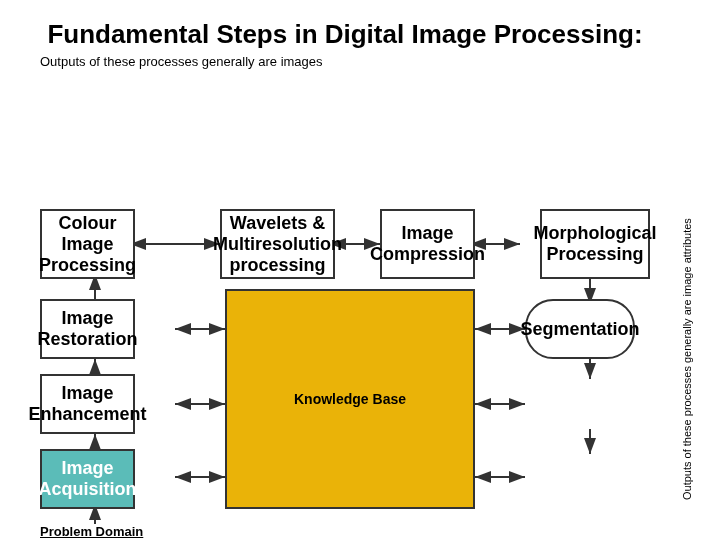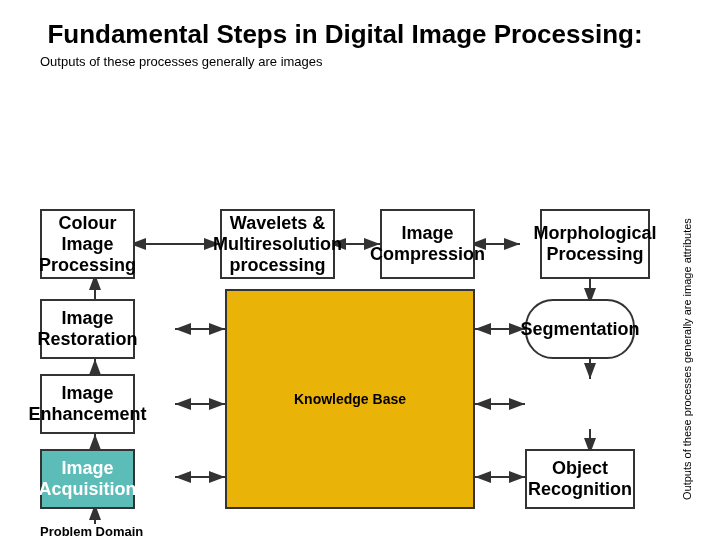--- a/index.html
+++ b/index.html
@@ -184,26 +184,22 @@
     <span style="white-space:pre-line;">Image
 Enhancement</span>
   </div>
 
 
   <div class="box box-teal" style="left:30px; top:360px; width:95px; height:60px;">
     <span style="white-space:pre-line;">Image
 Acquisition</span>
   </div>
 
-  <div class="box" style="left:515px; top:360px; width:110px; height:60px;">
-    <span style="white-space:pre-line;">Object
-Recognition</span>
-  </div>
-
-  <div class="problem-domain" style="left:30px; top:435px;">
+
+  <div class="problem-domain" style="left:30px; top:435px;text-decoration:underline;">
     <span>Problem Domain</span>
   </div>
 
   <div class="vertical-label" style="right:0; top:60px; width:26px; height:420px; font-size:11px; writing-mode:vertical-rl; transform:rotate(180deg); display:flex; align-items:center; justify-content:center;">
     <span>Outputs of these processes generally are image attributes</span>
   </div>
 
 </div>
 
 </body></html>

